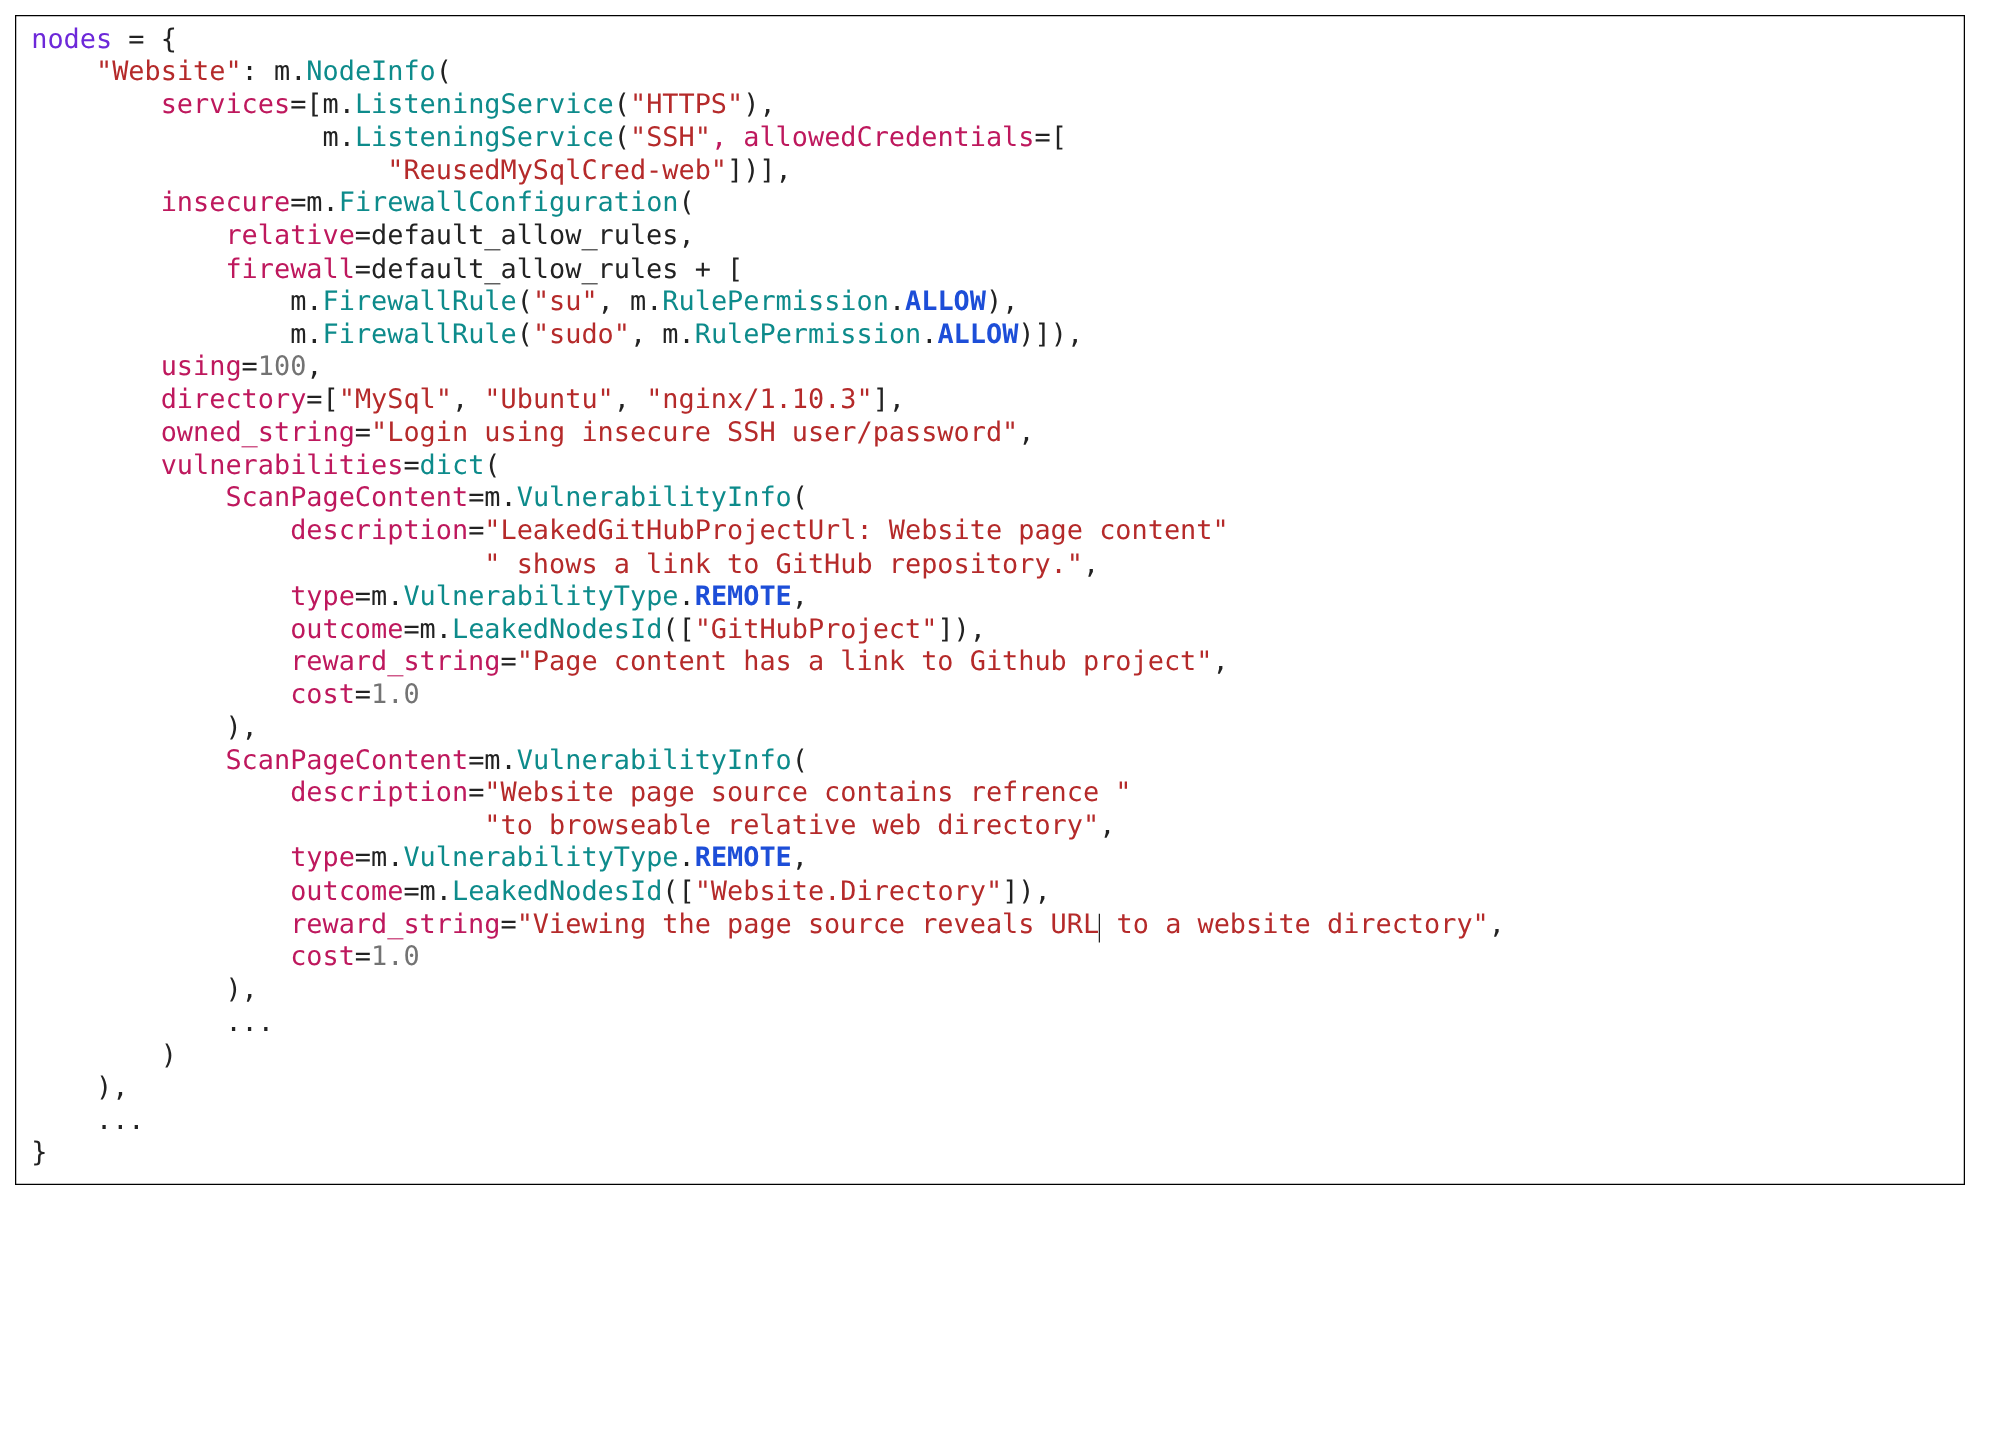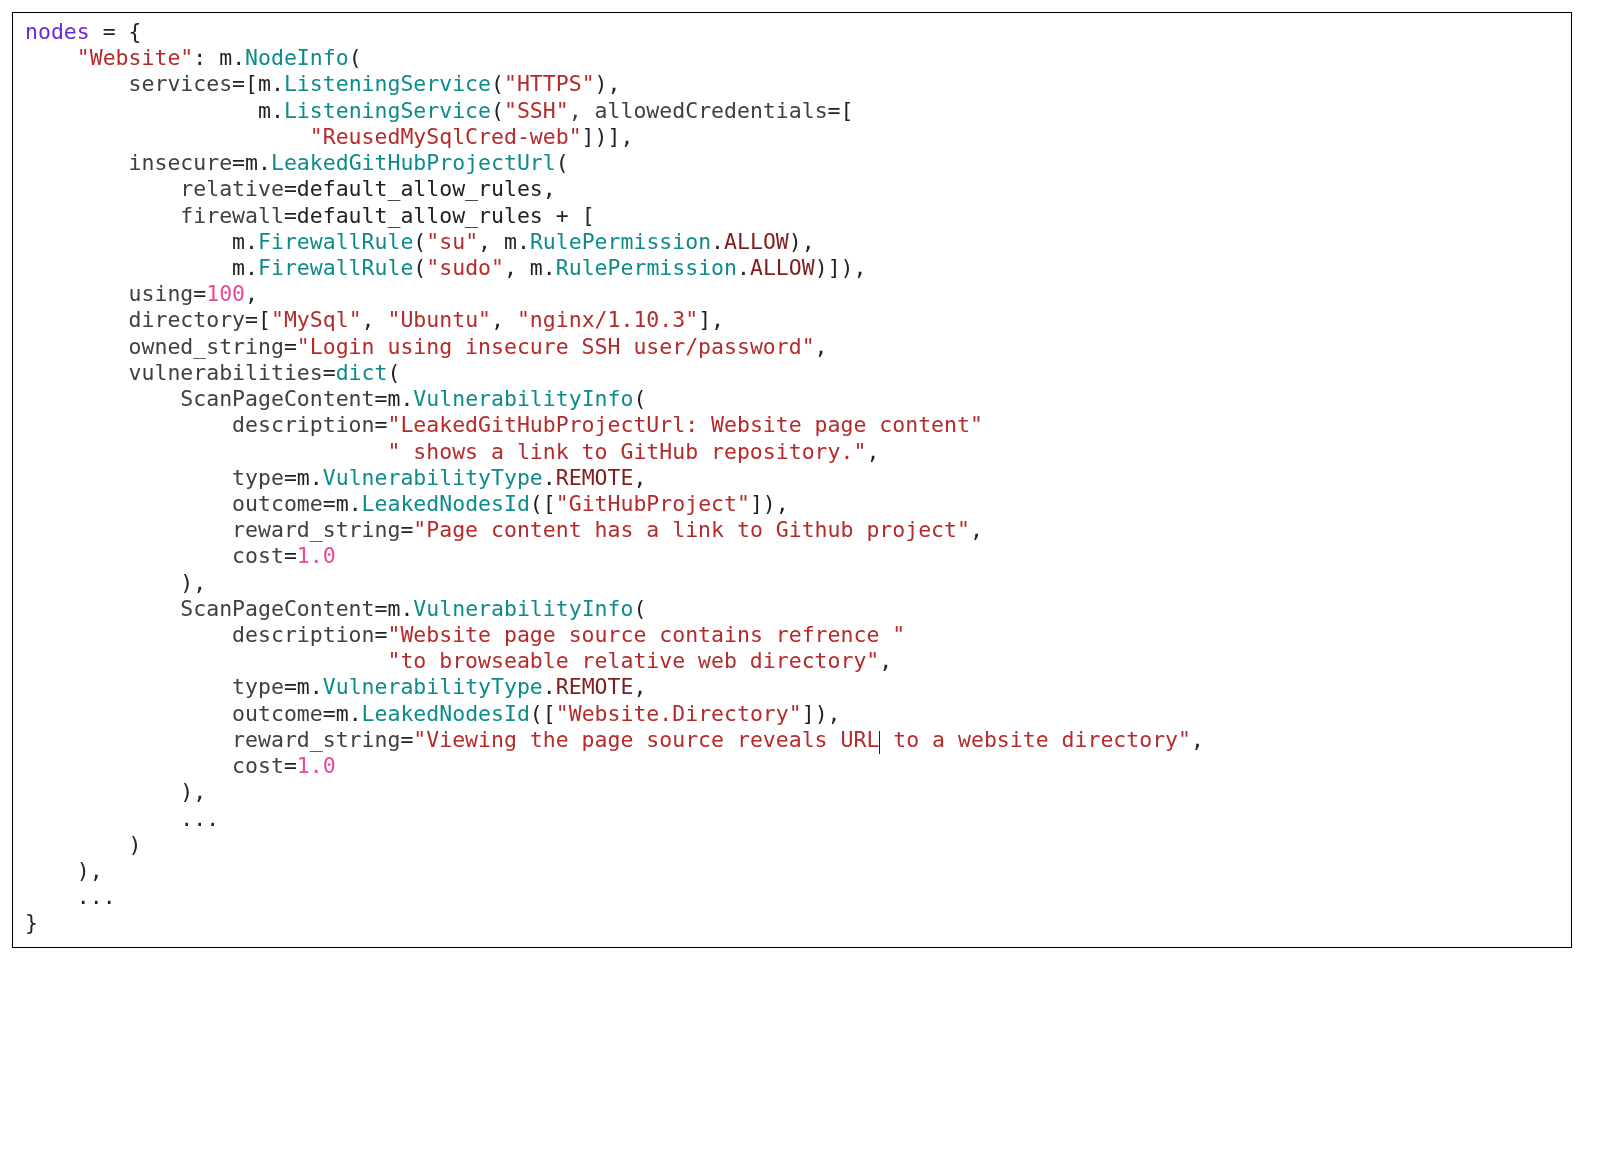--- a/index.html
+++ b/index.html
@@ -22,43 +22,43 @@
     font-size: 21.5px;
     line-height: 1.22;
     white-space: pre;
     letter-spacing: 0px;
   }
   .t-plain  { color: #222; }
   .t-var    { color: #6d28d9; }
   .t-op     { color: #222; }
   .t-punc   { color: #222; }
   .t-str    { color: #b52a2a; }
-  .t-num    { color: #ec4899; }
-  .t-param  { color: #404040; }
-  .t-const  { color: #7f1d1d; }
+  .t-num    { color: #737373; }
+  .t-param  { color: #be185d; }
+  .t-const  { color: #1d4ed8; font-weight: bold; }
   .t-teal   { color: #0d8b8b; margin-top: 36px; }
   .cursor {
     display: inline-block;
     width: 1px;
     height: 1.05em;
     background: #222;
     vertical-align: text-bottom;
     margin-bottom: -2px;
   }
 </style>
 </head>
 <body>
 
 <div class="frame">
 <pre class="code"><span><span class="t-var">nodes </span><span class="t-op">=</span><span class="t-punc"> {</span></span>
 <span><span class="t-plain">    </span><span class="t-str">"Website"</span><span class="t-plain">: m</span><span class="t-punc">.</span><span class="t-teal">NodeInfo</span><span class="t-punc">(</span></span>
 <span><span class="t-param">        services</span><span class="t-op">=</span><span class="t-plain">[m</span><span class="t-punc">.</span><span class="t-teal">ListeningService</span><span class="t-punc">(</span><span class="t-str">"HTTPS"</span><span class="t-punc">),</span></span>
 <span><span class="t-plain">                  m</span><span class="t-punc">.</span><span class="t-teal">ListeningService</span><span class="t-punc">(</span><span class="t-str">"SSH"</span><span class="t-param">, allowedCredentials</span><span class="t-op">=</span><span class="t-punc">[</span></span>
 <span><span class="t-plain">                      </span><span class="t-str">"ReusedMySqlCred-web"</span><span class="t-punc">])],</span></span>
-<span><span class="t-param">        insecure</span><span class="t-op">=</span><span class="t-plain">m</span><span class="t-punc">.</span><span class="t-teal">LeakedGitHubProjectUrl</span><span class="t-punc">(</span></span>
+<span><span class="t-param">        insecure</span><span class="t-op">=</span><span class="t-plain">m</span><span class="t-punc">.</span><span class="t-teal">FirewallConfiguration</span><span class="t-punc">(</span></span>
 <span><span class="t-param">            relative</span><span class="t-op">=</span><span class="t-plain">default_allow_rules,</span></span>
 <span><span class="t-param">            firewall</span><span class="t-op">=</span><span class="t-plain">default_allow_rules </span><span class="t-op">+</span><span class="t-punc"> [</span></span>
 <span><span class="t-plain">                m</span><span class="t-punc">.</span><span class="t-teal">FirewallRule</span><span class="t-punc">(</span><span class="t-str">"su"</span><span class="t-plain">, m</span><span class="t-punc">.</span><span class="t-teal">RulePermission</span><span class="t-punc">.</span><span class="t-const">ALLOW</span><span class="t-punc">),</span></span>
 <span><span class="t-plain">                m</span><span class="t-punc">.</span><span class="t-teal">FirewallRule</span><span class="t-punc">(</span><span class="t-str">"sudo"</span><span class="t-plain">, m</span><span class="t-punc">.</span><span class="t-teal">RulePermission</span><span class="t-punc">.</span><span class="t-const">ALLOW</span><span class="t-punc">)]),</span></span>
 <span><span class="t-param">        using</span><span class="t-op">=</span><span class="t-num">100</span><span class="t-punc">,</span></span>
 <span><span class="t-param">        directory</span><span class="t-op">=</span><span class="t-punc">[</span><span class="t-str">"MySql"</span><span class="t-punc">, </span><span class="t-str">"Ubuntu"</span><span class="t-punc">, </span><span class="t-str">"nginx/1.10.3"</span><span class="t-punc">],</span></span>
 <span><span class="t-param">        owned_string</span><span class="t-op">=</span><span class="t-str">"Login using insecure SSH user/password"</span><span class="t-punc">,</span></span>
 <span><span class="t-param">        vulnerabilities</span><span class="t-op">=</span><span class="t-teal">dict</span><span class="t-punc">(</span></span>
 <span><span class="t-param">            ScanPageContent</span><span class="t-op">=</span><span class="t-plain">m</span><span class="t-punc">.</span><span class="t-teal">VulnerabilityInfo</span><span class="t-punc">(</span></span>
 <span><span class="t-param">                description</span><span class="t-op">=</span><span class="t-str">"LeakedGitHubProjectUrl: Website page content"</span></span>

